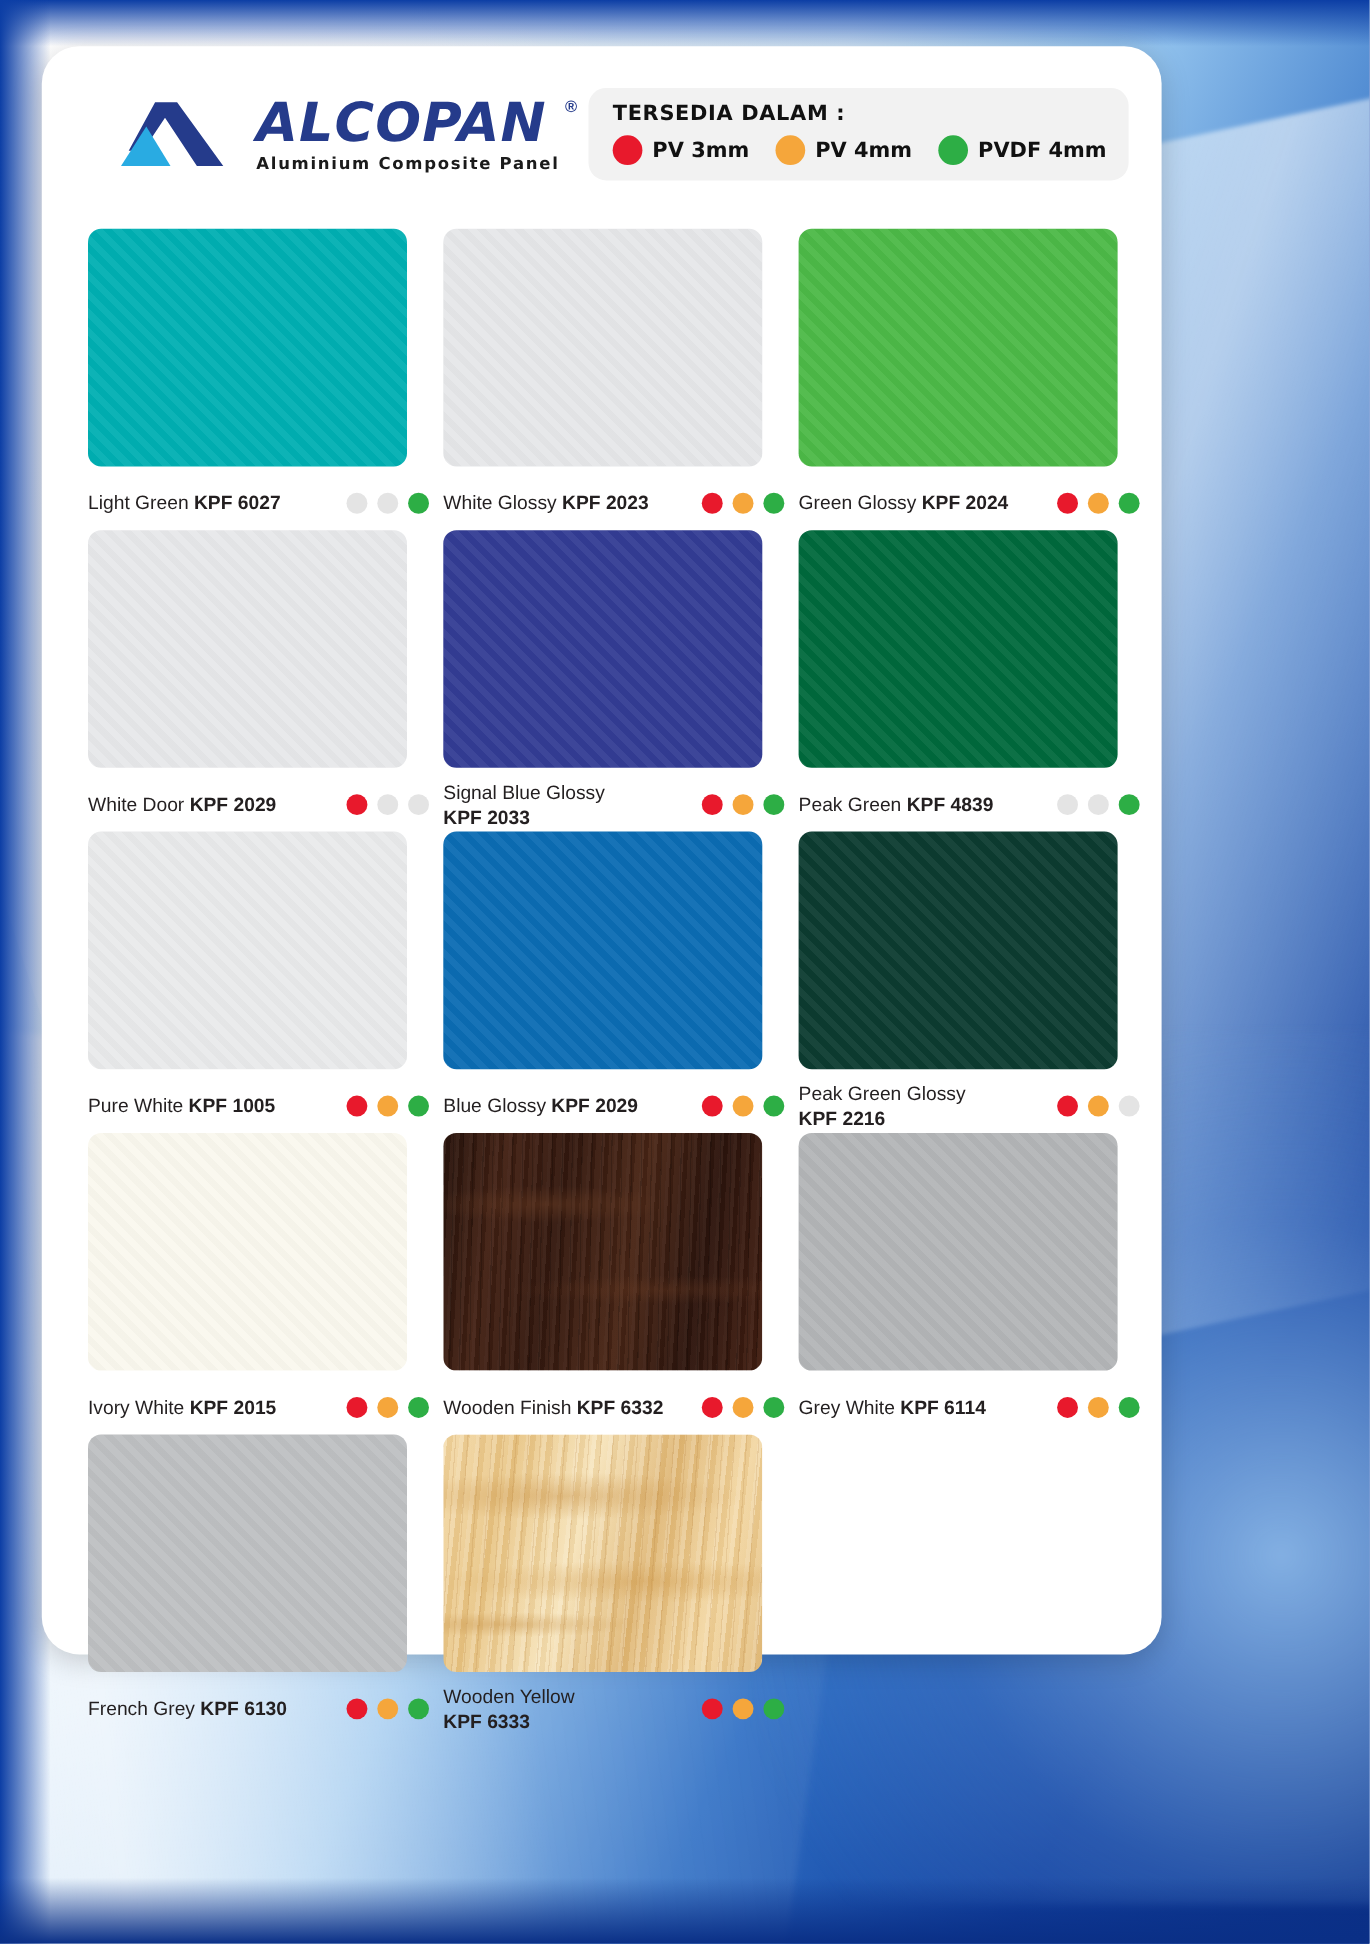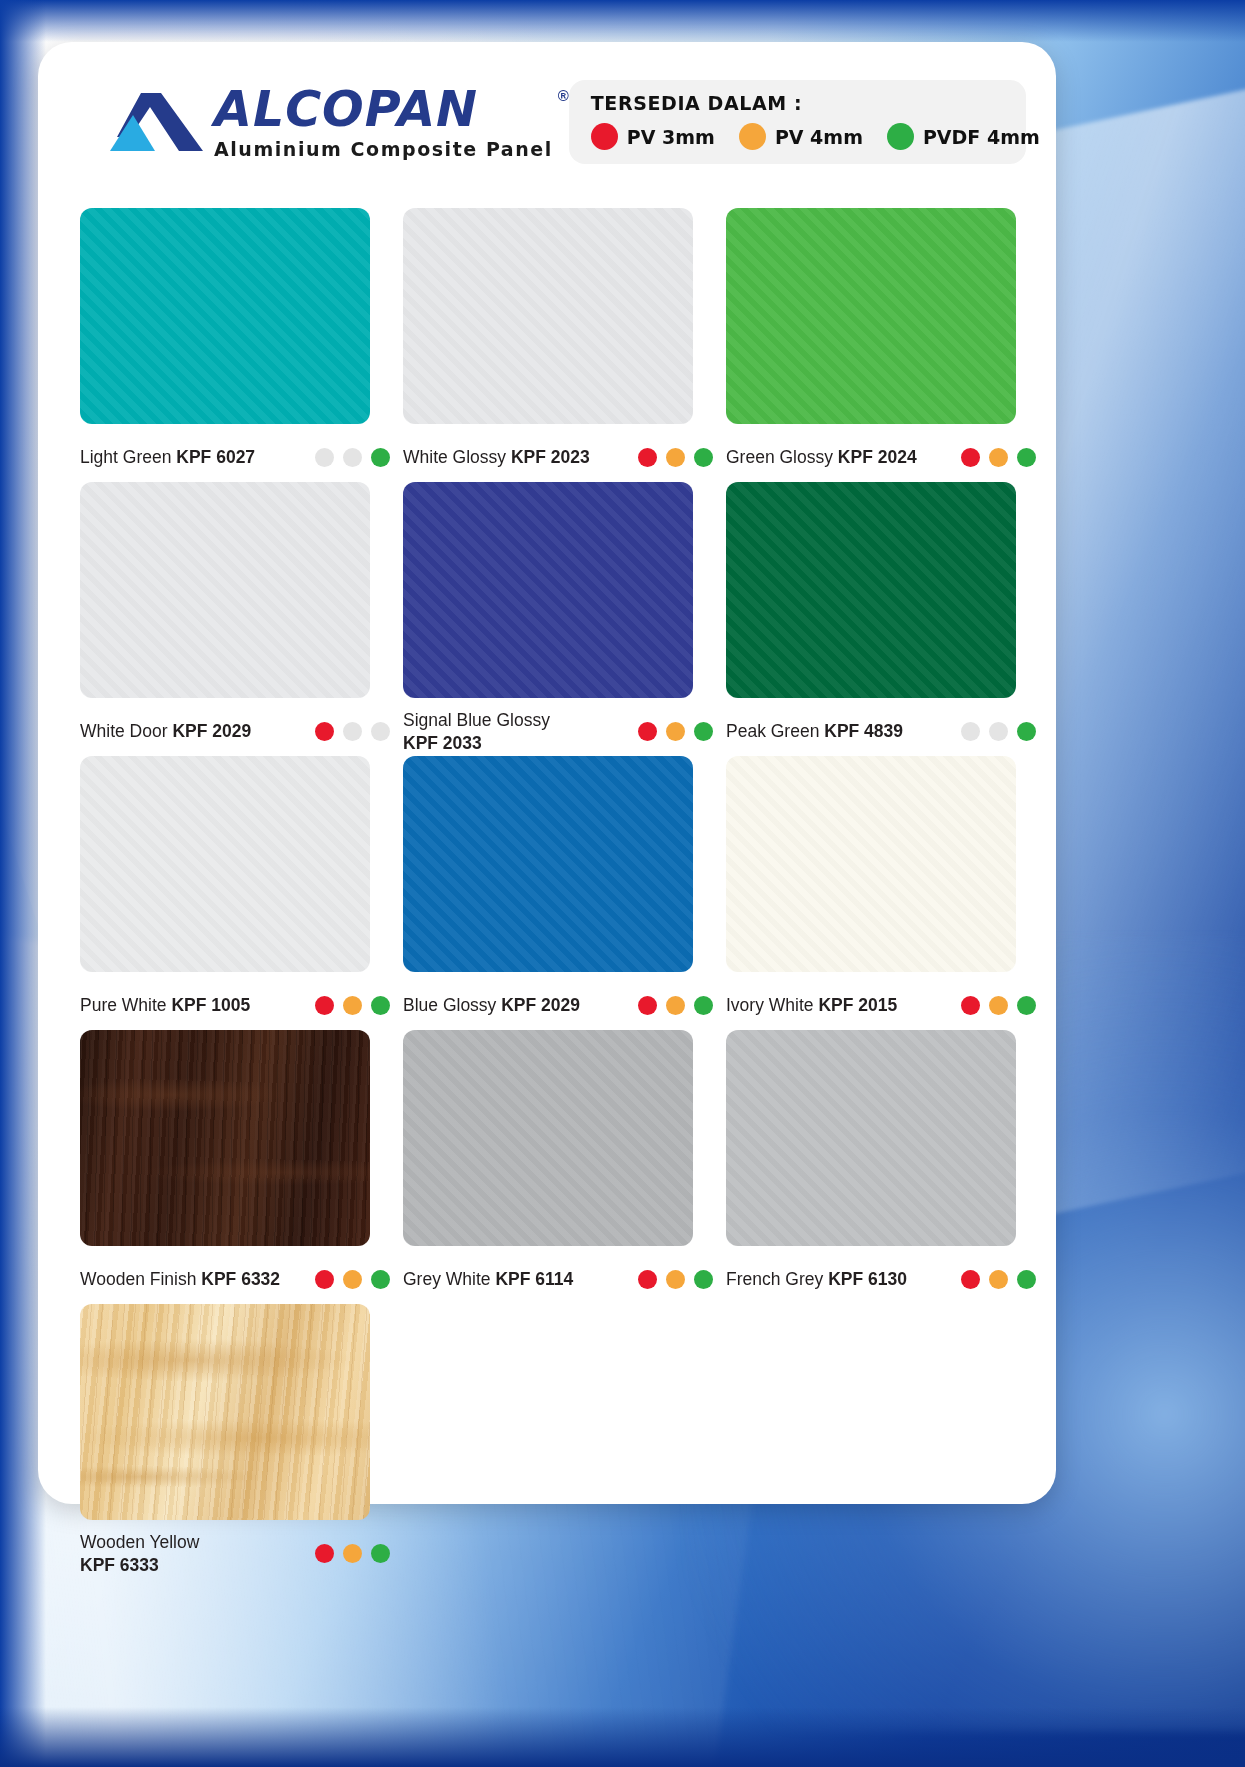--- a/index.html
+++ b/index.html
@@ -58,34 +58,34 @@
   }
 
   
   .header {
     position: absolute; left: 0; top: 38px; width: 100%;
     display: flex; align-items: center;
     padding: 0 30px 0 62px;
   }
   .brand { display: flex; align-items: center; gap: 10px; }
   .brand-mark { width: 104px; height: 62px; position: relative; flex: 0 0 auto; }
-  .brand-text { position: relative; padding-right: 16px; }
+  .brand-text { position: relative; padding-right: 16px; margin-left: 19px; }
   .brand-name {
     font-family: "DejaVu Sans", sans-serif;
     font-weight: bold; font-style: italic;
     font-size: 49px; letter-spacing: 1px;
     color: #253B8B; line-height: 1;
   }
   .brand-reg {
     position: absolute; right: 0; top: 2px;
     font-size: 15px; color: #253B8B; font-weight: bold;
   }
   .brand-sub {
     font-family: "DejaVu Sans", sans-serif;
-    font-size: 19px; font-weight: 600; color: #1b1b1b;
+    font-size: 15px; font-weight: 600; color: #1b1b1b;
     letter-spacing: 1.55px; margin-top: 4px; white-space: nowrap;
   }
 
   .legend {
     margin-left: auto;
     background: #f2f2f2;
     border-radius: 16px;
     padding: 12px 20px 14px 22px;
     min-width: 430px;
   }
@@ -301,20 +301,31 @@
         <div class="meta">
           <div class="meta-name">Blue Glossy <b>KPF 2029</b></div>
           <div class="meta-dots">
             <span class="dot" style="background: rgb(232, 25, 44);"></span>
             <span class="dot" style="background: rgb(245, 166, 59);"></span>
             <span class="dot" style="background: rgb(45, 174, 69);"></span>
           </div>
         </div>
       </div>
       <div class="cell">
+        <div class="swatch tex-soft" style="background: rgb(12, 59, 48);"></div>
+        <div class="meta">
+          <div class="meta-name">Peak Green Glossy<br><b>KPF 2216</b></div>
+          <div class="meta-dots">
+            <span class="dot" style="background: rgb(232, 25, 44);"></span>
+            <span class="dot" style="background: rgb(245, 166, 59);"></span>
+            <span class="dot" style="background: rgb(228, 228, 228);"></span>
+          </div>
+        </div>
+      </div>
+      <div class="cell">
         <div class="swatch tex-soft" style="background: rgb(250, 248, 238);"></div>
         <div class="meta">
           <div class="meta-name">Ivory White <b>KPF 2015</b></div>
           <div class="meta-dots">
             <span class="dot" style="background: rgb(232, 25, 44);"></span>
             <span class="dot" style="background: rgb(245, 166, 59);"></span>
             <span class="dot" style="background: rgb(45, 174, 69);"></span>
           </div>
         </div>
       </div>

